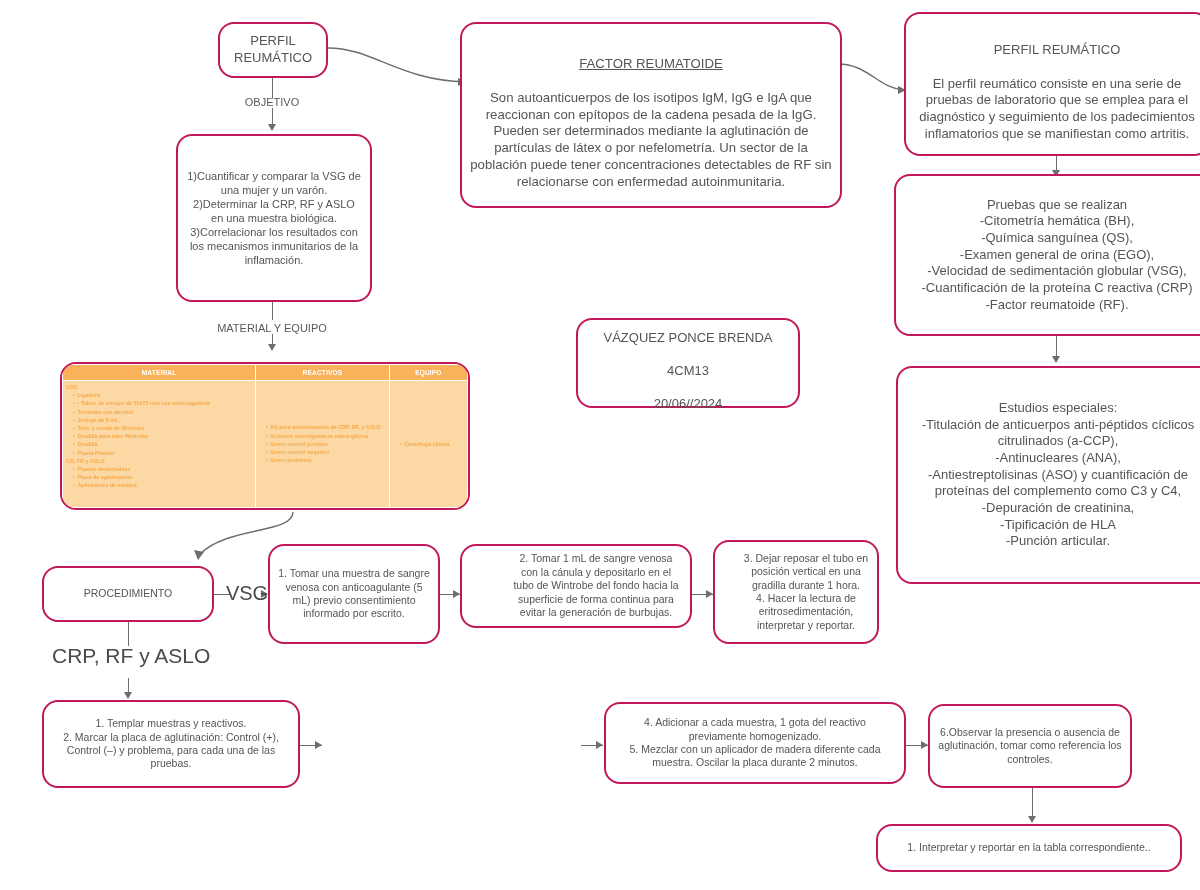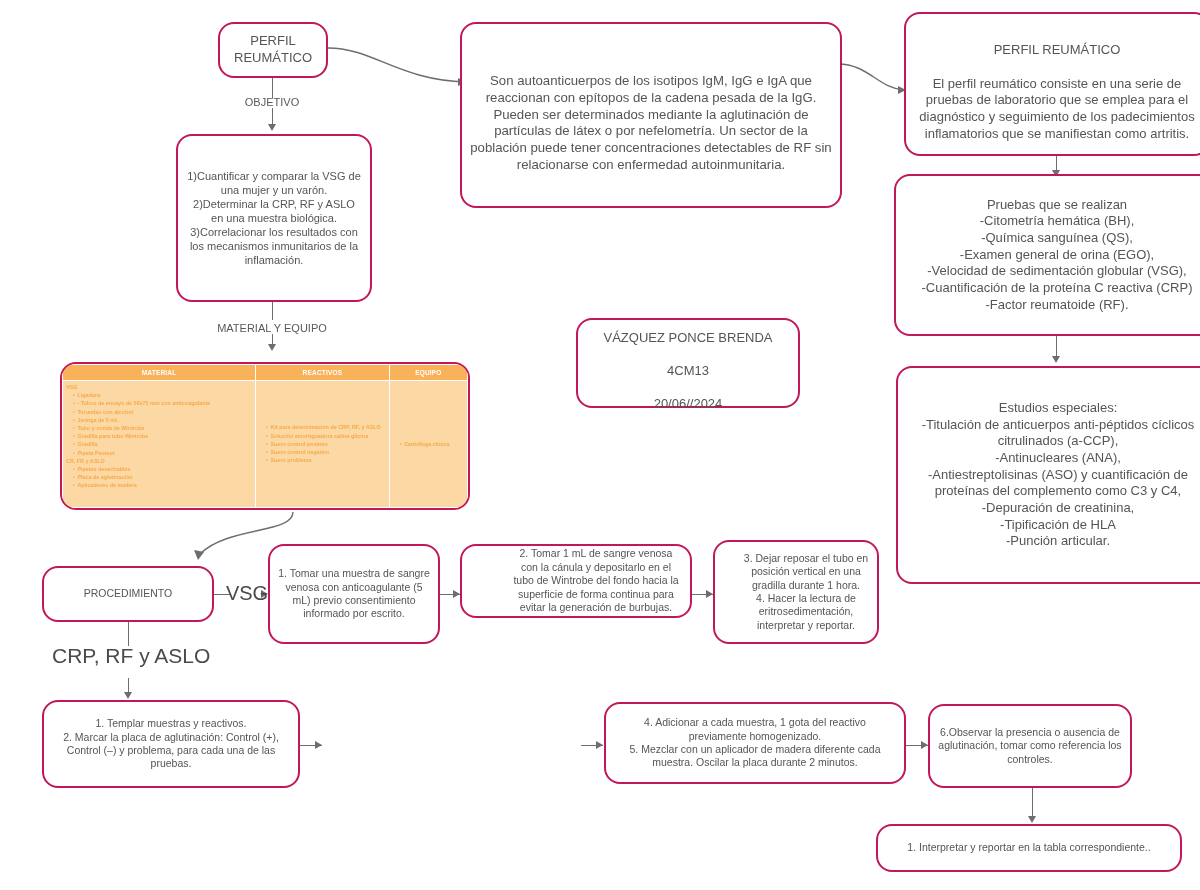--- a/index.html
+++ b/index.html
@@ -151,20 +151,21 @@
   <div class="box" style="left:148px;top:134px;width:196px;height:168px;font-size:11px;">
     <span class="inner">1)Cuantificar y comparar la VSG de una mujer y un varón.
 2)Determinar la CRP, RF y ASLO en una muestra biológica.
 3)Correlacionar los resultados con los mecanismos inmunitarios de la inflamación.</span>
   </div>
 
   <div class="lbl" style="left:164px;top:322px;width:160px;font-size:11px;">MATERIAL Y EQUIPO</div>
 
   <div class="box" style="left:432px;top:22px;width:382px;height:186px;font-size:13.2px;">
     <div class="inner">
+      <span class="ttl-u">FACTOR REUMATOIDE</span>
       <span>Son autoanticuerpos de los isotipos IgM, IgG e IgA que reaccionan con epítopos de la cadena pesada de la IgG. Pueden ser determinados mediante la aglutinación de partículas de látex o por nefelometría. Un sector de la población puede tener concentraciones detectables de RF sin relacionarse con enfermedad autoinmunitaria.</span>
     </div>
   </div>
 
   <div class="box" style="left:876px;top:12px;width:306px;height:144px;font-size:13px;">
     <div class="inner">
       <span class="ttl">PERFIL REUMÁTICO</span>
       <span>El perfil reumático consiste en una serie de pruebas de laboratorio que se emplea para el diagnóstico y seguimiento de los padecimientos inflamatorios que se manifiestan como artritis.</span>
     </div>
   </div>
@@ -249,21 +250,21 @@
   </div>
 
   <div class="lbl" style="left:196px;top:582px;width:46px;font-size:20px;color:#4a4a4a;">VSG</div>
 
   <div class="lbl" style="left:24px;top:644px;width:180px;font-size:21px;text-align:left;color:#4a4a4a;">CRP, RF y ASLO</div>
 
   <div class="box" style="left:240px;top:544px;width:172px;height:100px;font-size:10.5px;">
     <span class="inner">1. Tomar una muestra de sangre venosa con anticoagulante (5 mL) previo consentimiento informado por escrito.</span>
   </div>
 
-  <div class="box" style="left:432px;top:544px;width:232px;height:74px;font-size:10.5px;padding-left:48px;">
+  <div class="box" style="left:432px;top:544px;width:232px;height:84px;font-size:10.5px;padding-left:48px;">
     <span class="inner">2. Tomar 1 mL de sangre venosa con la cánula y depositarlo en el tubo de Wintrobe del fondo hacia la superficie de forma continua para evitar la generación de burbujas.</span>
   </div>
 
   <div class="box" style="left:685px;top:540px;width:166px;height:104px;font-size:10.5px;padding-left:28px;">
     <span class="inner">3. Dejar reposar el tubo en posición vertical en una gradilla durante 1 hora.
 4. Hacer la lectura de eritrosedimentación, interpretar y reportar.</span>
   </div>
 
   <div class="box" style="left:14px;top:700px;width:258px;height:88px;font-size:10.5px;">
     <span class="inner">1. Templar muestras y reactivos.

